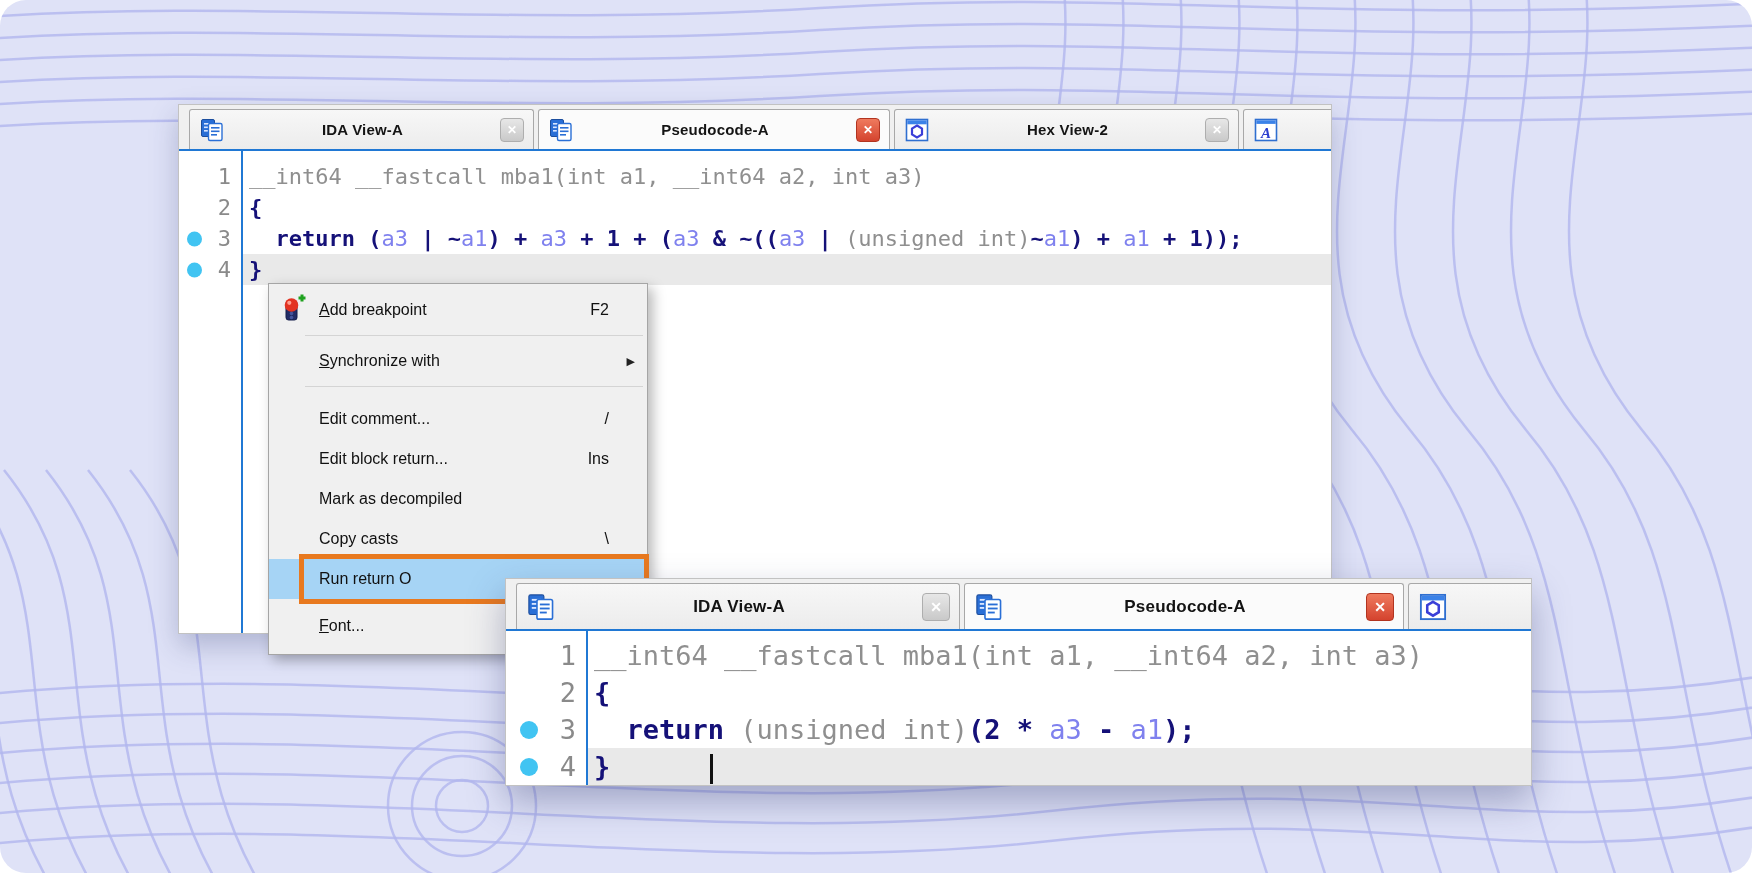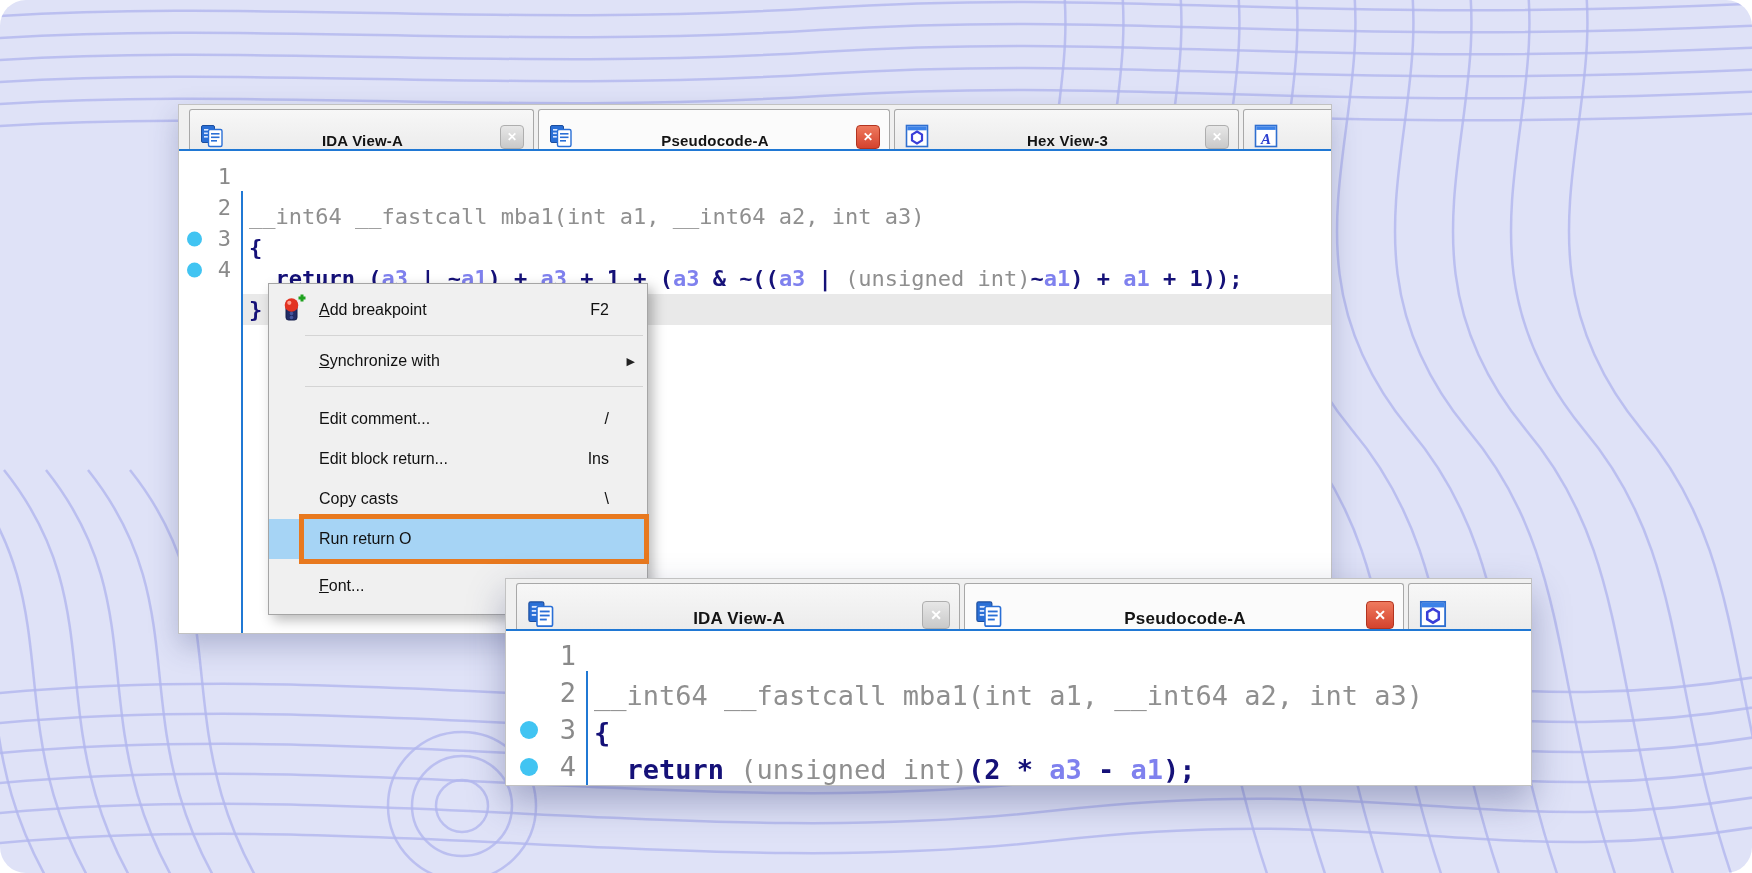--- a/index.html
+++ b/index.html
@@ -10,51 +10,51 @@
   
   .window{position:absolute;background:#fff;border:1px solid #c2c2c2;
           box-shadow:0 12px 26px rgba(55,65,120,.28);overflow:hidden;}
   #win1{left:178px;top:104px;width:1152px;height:528px;z-index:10;}
   #win2{left:505px;top:578px;width:1025px;height:206px;z-index:30;
         box-shadow:0 16px 34px rgba(45,55,110,.35);}
 
   .tabbar{display:flex;align-items:flex-end;background:#f0f0f0;padding-left:10px;gap:4px;
           border-bottom:2px solid var(--pane_border_blue,#2078d4);overflow:hidden;box-sizing:border-box;}
   .w1 .tabbar{height:46px;} .w2 .tabbar{height:52px;}
-  .tab{display:flex;align-items:flex-end;gap:12px;box-sizing:border-box;flex:0 0 auto;
+  .tab{display:flex;align-items:center;gap:12px;box-sizing:border-box;flex:0 0 auto;
        background:linear-gradient(#f7f7f7,#ececec);border:1px solid #a8a8a8;border-bottom:none;
        border-radius:3px 3px 0 0;padding:0 9px;}
   .w1 .tab{height:40px;} .w2 .tab{height:46px;}
   .tab.active{background:#fbfbfb;}
   .tab-label{flex:1;text-align:center;font-weight:bold;color:#141414;letter-spacing:.2px;}
   .w1 .tab-label{font-size:15px;} .w2 .tab-label{font-size:17px;}
   .x{display:flex;align-items:center;justify-content:center;border-radius:4px;color:#fff;
      font-weight:bold;flex:0 0 auto;}
   .w1 .x{width:22px;height:22px;font-size:12px;} .w2 .x{width:26px;height:26px;font-size:14px;}
   .x.gray{background:linear-gradient(#e7e7e7,#c9c9c9);border:1px solid #aeaeae;}
   .x.red{background:linear-gradient(#ef7a5e,#d4432e);border:1px solid #b23420;}
 
   .codewrap{display:flex;align-items:stretch;background:#fff;height:100%;}
   .gutter{position:relative;background:#fff;flex:0 0 auto;text-align:right;color:#8a8a8a;
           font-family:"DejaVu Sans Mono","Liberation Mono",monospace;}
   .w1 .gutter{width:62px;} .w2 .gutter{width:80px;}
   .codecol{flex:1 1 auto;border-left:2px solid var(--pane_border_blue,#2078d4);
-           font-family:"DejaVu Sans Mono","Liberation Mono",monospace;min-width:0;margin-top:40px;}
+           font-family:"DejaVu Sans Mono","Liberation Mono",monospace;min-width:0;}
   .gutter .pad,.codecol .pad{height:10px;} .w2 .gutter .pad,.w2 .codecol .pad{height:6px;}
   .row{position:relative;white-space:pre;}
   .w1 .row{height:31px;line-height:31px;font-size:22px;}
   .w2 .row{height:37px;line-height:37px;font-size:27px;}
   .gutter .row{padding-right:10px;}
   .codecol .row{padding-left:6px;}
   .codecol .row.hl{background:#e9e9e9;}
   .dot{position:absolute;border-radius:50%;background:var(--breakpoint_dot,#41c4f2);top:50%;transform:translateY(-50%);}
   .w1 .dot{width:15px;height:15px;left:8px;} .w2 .dot{width:18px;height:18px;left:14px;}
   .tok-gray{color:var(--code_gray,#8f8f8f);}
   .tok-navy{color:var(--code_navy,#151178);font-weight:bold;}
-  .tok-var{color:var(--code_var,#7f81ee);font-weight:bold;}
+  .tok-var{color:var(--code_var,#7f81ee);}
   .caret{display:inline-block;width:3px;background:#111;vertical-align:middle;margin-left:100px;}
   .w2 .caret{height:30px;}
 
   
   .menu{position:absolute;left:268px;top:283px;width:380px;z-index:20;box-sizing:border-box;
         background:var(--menu_bg,#f0f0f0);border:1px solid #a5a5a5;
         box-shadow:5px 5px 12px rgba(0,0,0,.28);padding:4px 0 8px 0;font-size:16px;color:#111;}
   .mi{position:relative;display:flex;align-items:center;height:40px;padding:0 12px 0 50px;cursor:default;}
   .mi.big{height:44px;gap:43px;}
   .mi.gap{margin-top:12px;}
@@ -139,21 +139,21 @@
           <span class="x red">✕</span>
         </div>
         <div class="tab" style="width: 345px;">
           <span style="display:flex">
     <svg width="26" height="26" viewBox="0 0 26 26">
       <rect x="2.5" y="2.5" width="21" height="21" fill="#fff" stroke="#2f6fd0" stroke-width="1.6"></rect>
       <rect x="3.3" y="3.3" width="19.4" height="4" fill="#3b82e8"></rect>
       <polygon points="13,8.5 18,11.5 18,17.5 13,20.5 8,17.5 8,11.5" fill="none" stroke="#3a3fd8" stroke-width="2.2"></polygon>
     </svg>
           </span>
-          <span class="tab-label">Hex View-3</span>
+          <span class="tab-label">Hex View-2</span>
           <span class="x gray">✕</span>
         </div>
         <div class="tab" style="width: 118px;">
           <span style="display:flex">
     <svg width="26" height="26" viewBox="0 0 26 26">
       <rect x="2.5" y="2.5" width="21" height="21" fill="#fff" stroke="#2f6fd0" stroke-width="1.6"></rect>
       <rect x="3.3" y="3.3" width="19.4" height="3.6" fill="#3b82e8"></rect>
       <text x="13" y="20.5" font-size="15" font-weight="bold" font-style="italic" fill="#2b3ecf" text-anchor="middle" font-family="Liberation Serif,serif">A</text>
     </svg>
           </span>
@@ -199,20 +199,23 @@
       <div class="msep"></div>
       <div class="mi gap">
         <span class="lab">Edit comment...</span>
         <span class="sc">/</span>
       </div>
       <div class="mi">
         <span class="lab">Edit block return...</span>
         <span class="sc">Ins</span>
       </div>
       <div class="mi">
+        <span class="lab">Mark as decompiled</span>
+      </div>
+      <div class="mi">
         <span class="lab">Copy casts</span>
         <span class="sc">\</span>
       </div>
       <div class="mi sel">
         <span class="lab">Run return O</span>
         <span class="orange-box"></span>
       </div>
       <div class="msep"></div>
       <div class="mi">
         <span class="lab"><u>F</u>ont...</span>

